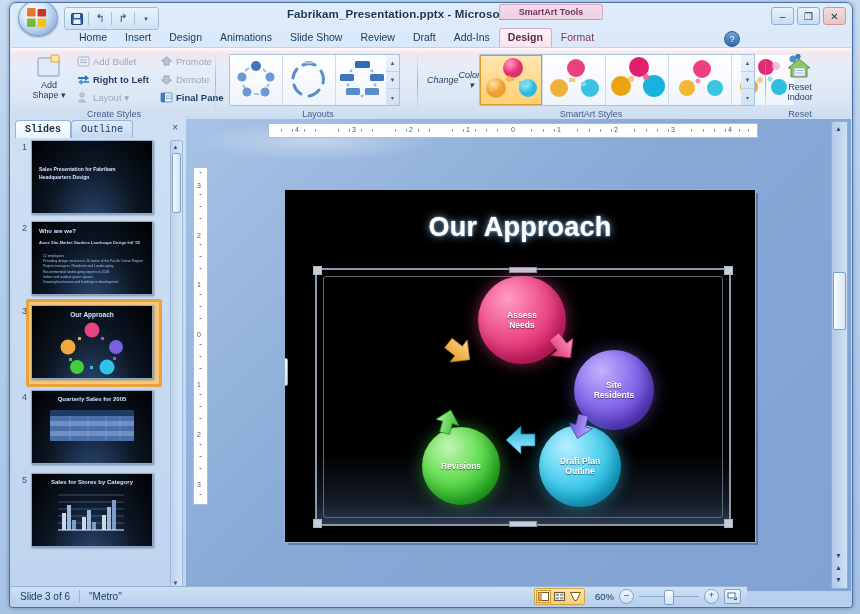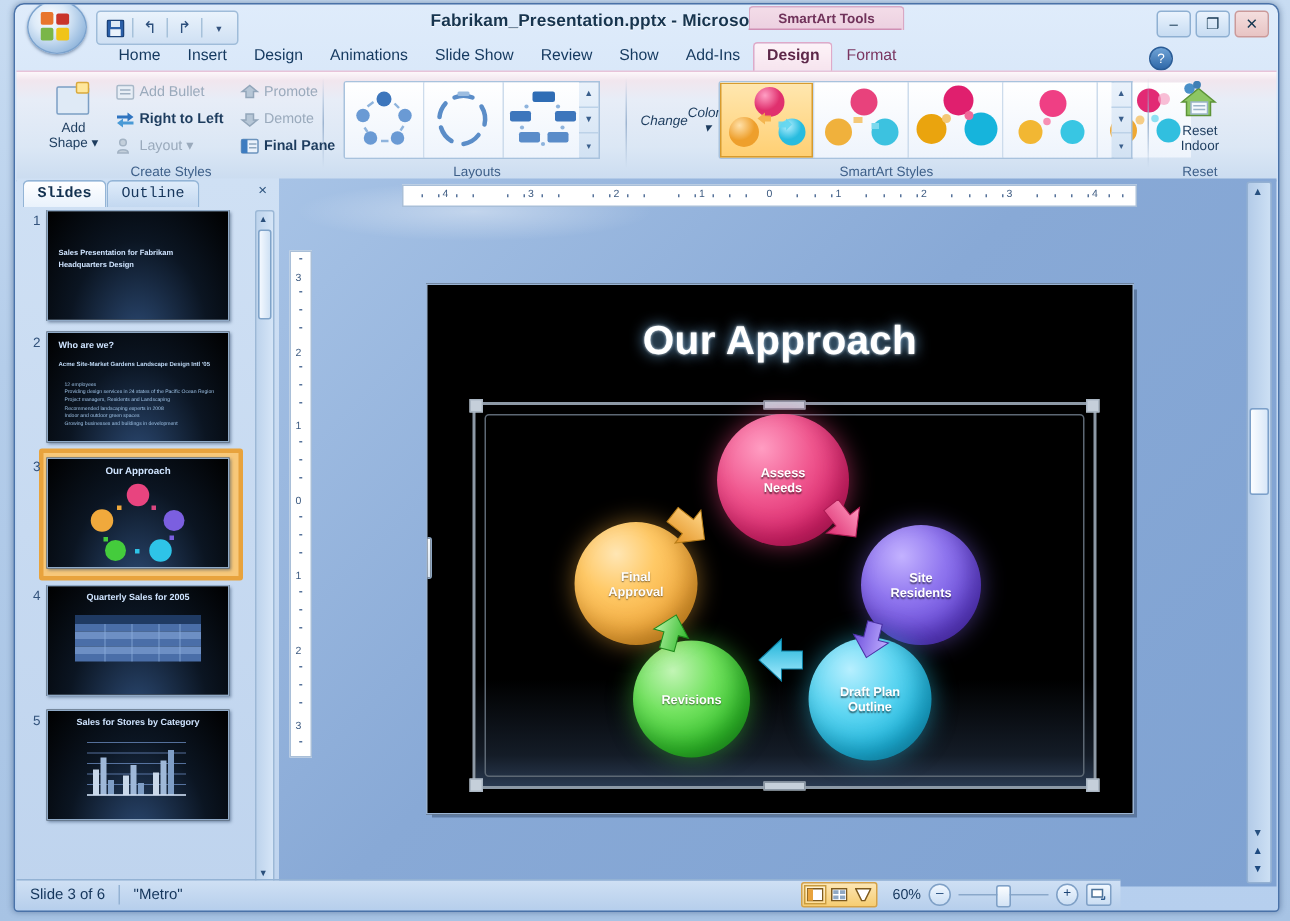--- a/index.html
+++ b/index.html
@@ -51,21 +51,21 @@
     font-size:9px;color:#70325a;text-align:center;line-height:15px;font-weight:bold;
   }
   .ctxband{position:absolute;left:489px;top:16px;width:102px;height:1px;background:#cf8fb4;}
   .wbtns{position:absolute;right:6px;top:4px;display:flex;gap:3px;}
   .wbtn{width:21px;height:16px;border:1px solid #8fb0d2;border-radius:3px;
         background:linear-gradient(180deg,#eaf3fd,#c7dcf2);display:flex;align-items:center;
         justify-content:center;font-size:10px;color:#13354f;cursor:pointer;}
   .wbtn.close{background:linear-gradient(180deg,#f4dede,#e8c4c4);border-color:#cb9a9a;}
 
   
-  .tabstrip{position:absolute;left:0;top:27px;width:738px;height:18px;padding-left:42px;}
+  .tabstrip{position:absolute;left:0;top:27px;width:738px;height:18px;}
   .tabs{position:absolute;left:60px;top:0;display:flex;align-items:flex-end;height:18px;}
   .tab{
     padding:1px 8px 2px 8px;font-size:10.5px;color:#14395f;cursor:pointer;
     border:1px solid transparent;border-radius:3px 3px 0 0;line-height:15px;
   }
   .tab.ctx{color:#7a3560;}
   .tab.active{
     background:linear-gradient(180deg,#fdf3f8,#f6e4ee);
     border:1px solid #dfaac9;border-bottom:1px solid #f7e8f0;color:#5d2849;font-weight:bold;
   }
@@ -286,21 +286,21 @@
   </div>
 
   <div class="tabstrip">
     <div class="tabs">
       <div class="tab">Home</div>
       <div class="tab">Insert</div>
       <div class="tab">Design</div>
       <div class="tab">Animations</div>
       <div class="tab">Slide Show</div>
       <div class="tab">Review</div>
-      <div class="tab">Show</div>
+      <div class="tab">Draft</div>
       <div class="tab">Add-Ins</div>
       <div class="tab ctx active">Design</div>
       <div class="tab ctx">Format</div>
     </div>
     <div class="helpbtn">?</div>
   </div>
 
   <div class="ribbon">
 
     <div class="grp" style="left:6px;width:194px;">
@@ -751,27 +751,20 @@
             <span>Draft Plan</span>
             <span>Outline</span>
           </div>
 
           <div class="node" style="left:105px;top:157px;width:78px;height:78px;
                       background:radial-gradient(circle at 34% 26%,#c2f5b5 0%,#72e25f 36%,#35c22c 70%,#16831a 100%);
                       box-shadow:0 0 16px rgba(68,204,60,.5),inset -6px -8px 14px rgba(10,80,14,.42);">
             <span>Revisions</span>
           </div>
 
-          <div class="node" style="left:66px;top:78px;width:82px;height:82px;
-                      background:radial-gradient(circle at 34% 26%,#ffe6b4 0%,#ffc濃66 30%,#f4ae43 62%,#c07c13 100%);
-                      background:radial-gradient(circle at 34% 26%,#ffe6b4 0%,#ffc966 32%,#f4ae43 64%,#c07c13 100%);
-                      box-shadow:0 0 16px rgba(240,169,60,.5),inset -6px -8px 14px rgba(122,72,4,.4);">
-            <span>Final</span>
-            <span>Approval</span>
-          </div>
 
           <svg class="arr" style="left:0;top:0;" width="400" height="242" viewBox="0 0 400 242">
             <defs>
               <linearGradient id="aorange" x1="0" y1="0" x2="0" y2="1">
                     <stop offset="0" stop-color="#ffd78a"></stop>
                     <stop offset="1" stop-color="#e49527"></stop>
                   </linearGradient>
               <linearGradient id="apink" x1="0" y1="0" x2="0" y2="1">
                     <stop offset="0" stop-color="#ff9cc0"></stop>
                     <stop offset="1" stop-color="#dd2f72"></stop>

